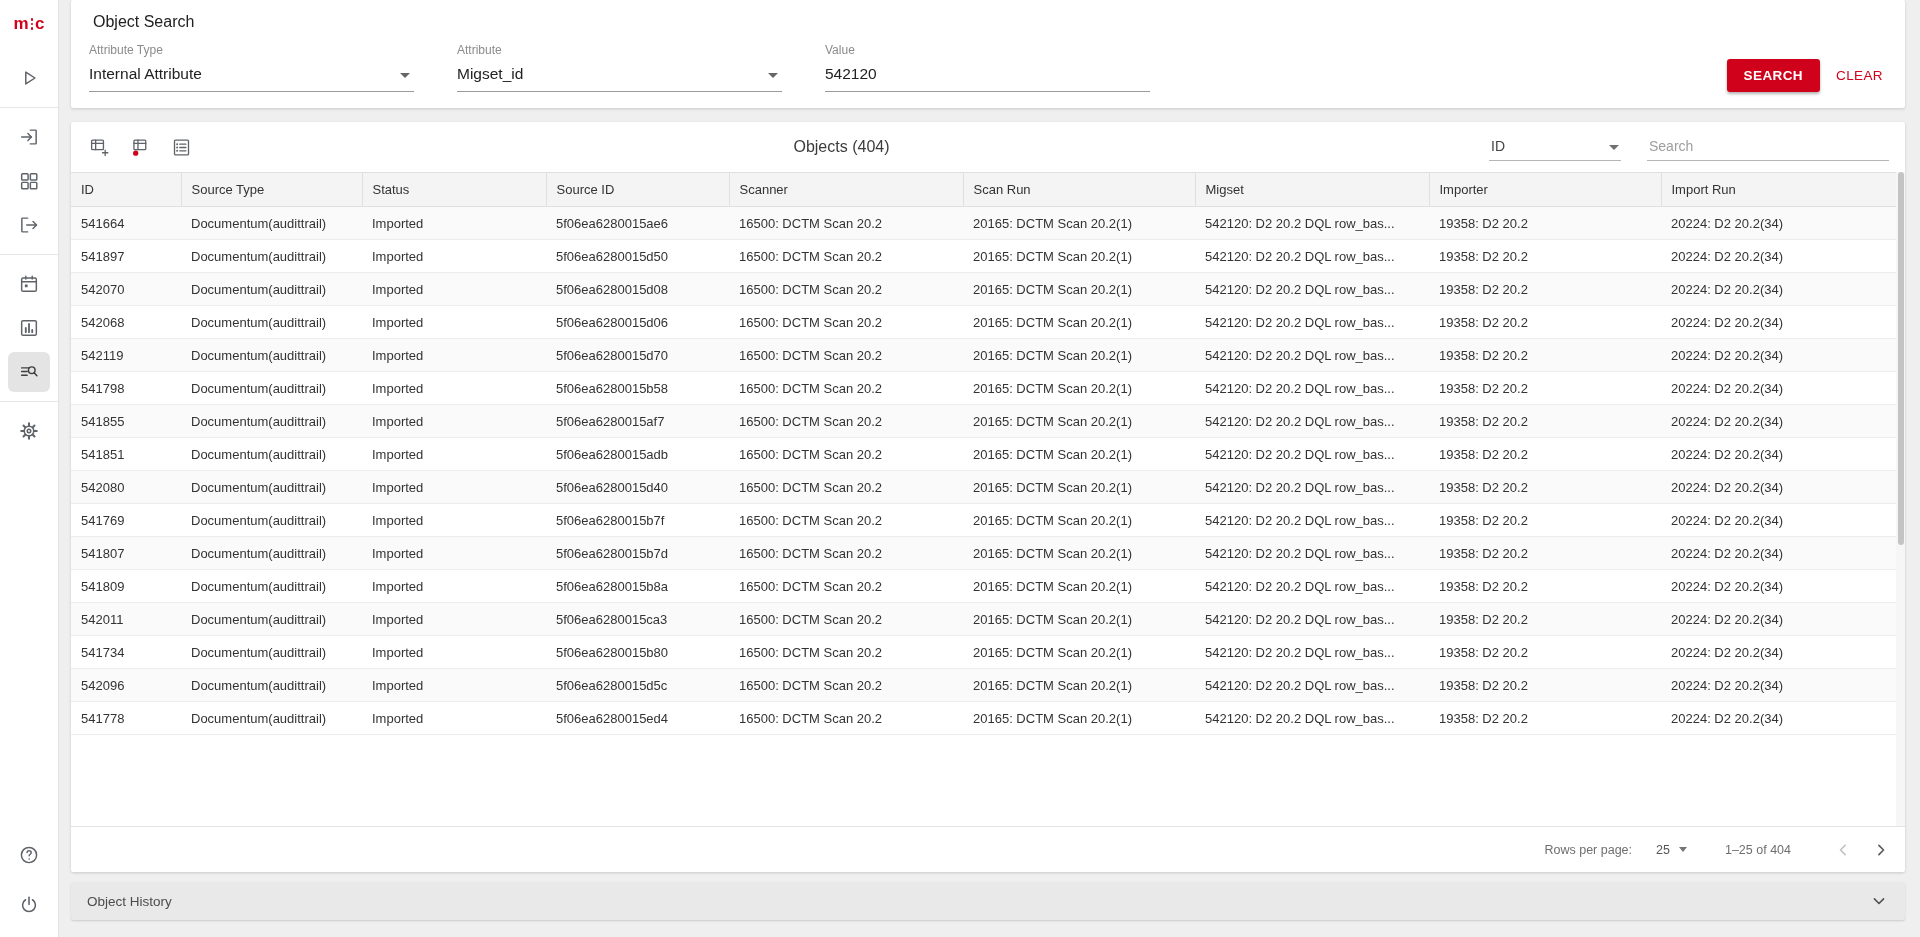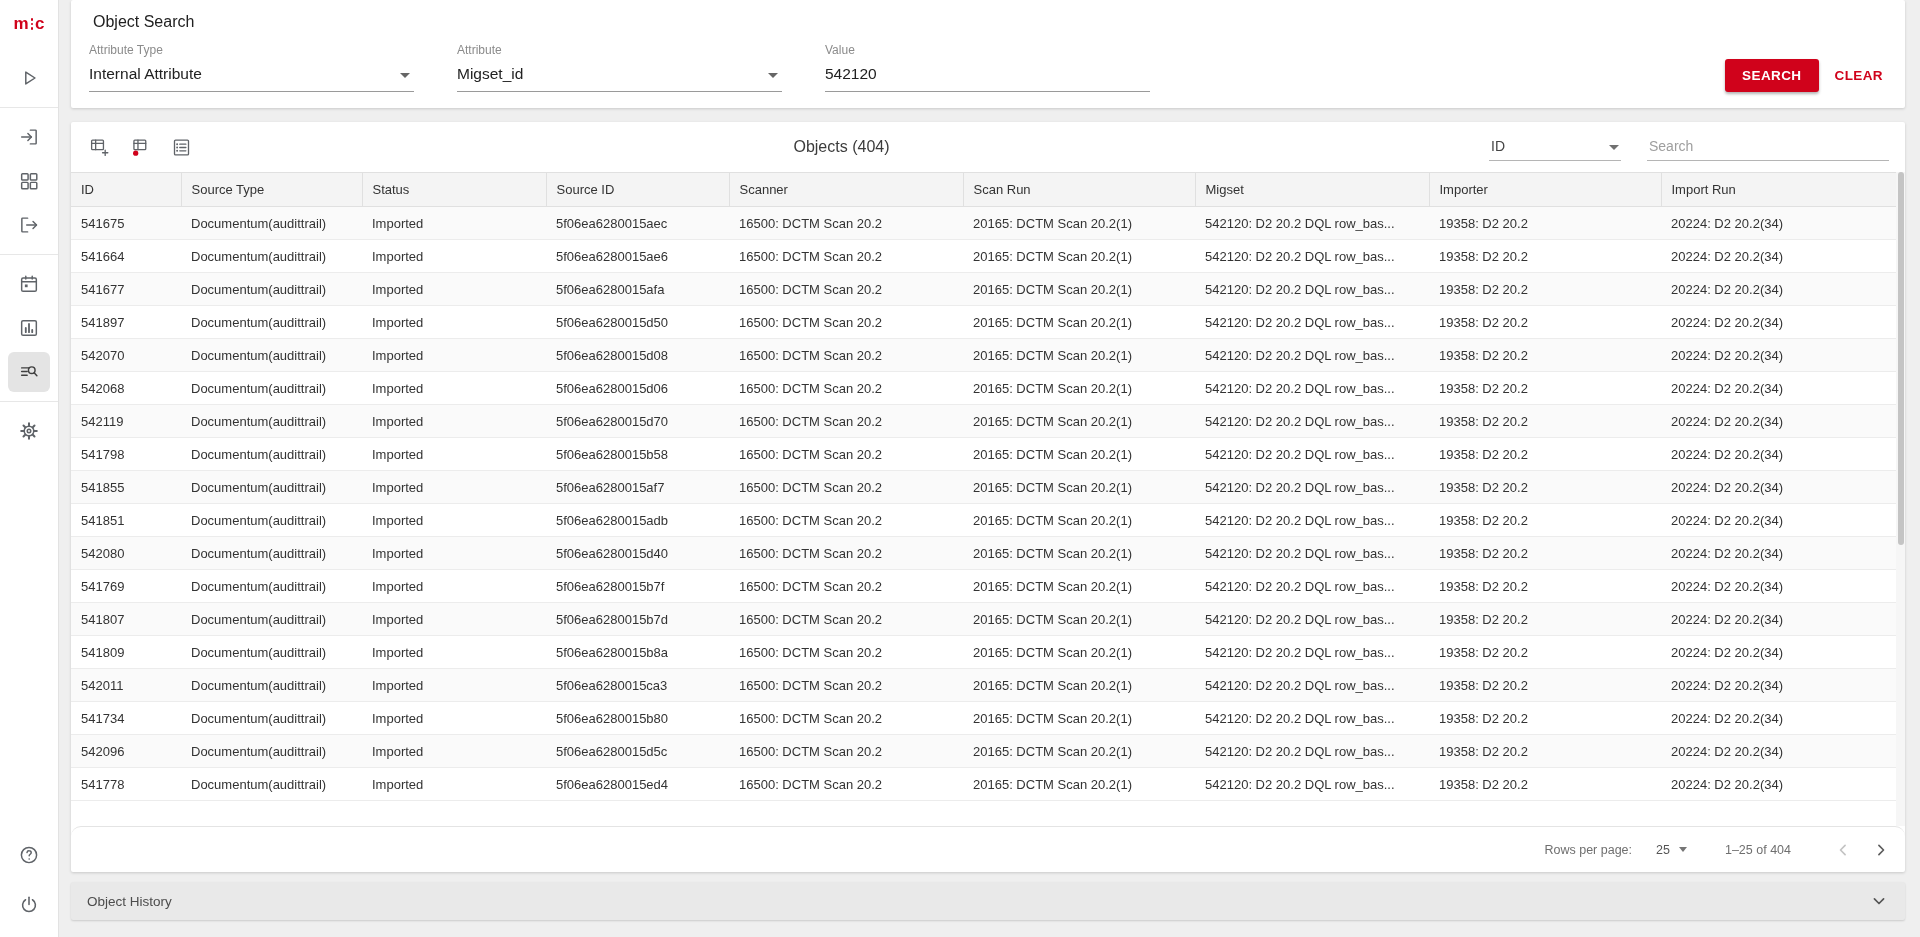--- a/index.html
+++ b/index.html
@@ -44,21 +44,21 @@
   .form-row { display:flex; align-items:flex-end; }
   .field { position:relative; width:325px; margin-right:43px; border-bottom:1px solid #9a9a9a; padding-bottom:7px; }
   .f-label { font-size:12px; color:#8b8b8b; margin-bottom:6px; }
   .f-value { font-size:15.5px; color:#222; line-height:21px; }
   .f-input { width:100%; border:none; outline:none; padding:0; background:transparent; font-family:inherit; font-size:15.5px; color:#222; line-height:21px; }
   .dd-arrow { position:absolute; right:4px; bottom:13px; width:0; height:0;
     border-left:5px solid transparent; border-right:5px solid transparent; border-top:5.5px solid #666; }
   .form-actions { margin-left:auto; display:flex; align-items:center; gap:12px; margin-top:13px; }
   .btn-primary { background:var(--accent); color:#fff; border:none; font-family:inherit; font-size:13.5px; font-weight:bold;
     letter-spacing:.4px; padding:9px 17px; border-radius:3px; box-shadow:0 2px 3px rgba(0,0,0,.3); cursor:pointer; }
-  .btn-text { background:none; border:none; color:var(--accent); font-family:inherit; font-size:13.5px; font-weight:bold;
+  .btn-text { background:none; border:none; color:var(--accent); font-family:inherit; font-size:13.5px; font-weight:normal;
     letter-spacing:.4px; padding:9px 4px; cursor:pointer; }
 
   
   .card-objects { margin-top:14px; height:750px; display:flex; flex-direction:column;justify-content:flex-end; }
   .toolbar { height:50px; min-height:50px; display:flex; align-items:center; padding:0 16px; }
   .tb-icons { display:flex; align-items:center; gap:16px; }
   .icon-btn { background:none; border:none; padding:2px; cursor:pointer; color:#5f6368; display:flex; }
   .tb-title { flex:1; text-align:center; font-size:16px; color:#3c3c3c; }
   .tb-filters { display:flex; align-items:flex-end; gap:26px; }
   .mini-select { position:relative; width:132px; border-bottom:1px solid #b5b5b5; font-size:14px; color:#444;
@@ -76,21 +76,21 @@
   th:last-child { border-right:none; }
   td { height:33px; padding:0 10px; font-size:13px; color:#333; border-bottom:1px solid #ececec;
     white-space:nowrap; overflow:hidden; text-overflow:ellipsis; }
   tbody tr:nth-child(odd) { background:#fafafa; }
   tbody tr { cursor:pointer; }
 
   .fake-scrollbar { position:absolute; top:0; right:0; bottom:0; width:9px; background:#f6f6f6; }
   .fake-scrollbar .thumb { position:absolute; top:0; left:1.5px; width:6px; height:57%; border-radius:3px; background:#c4c4c4; cursor:grab; }
 
   .pagination { height:46px; min-height:46px; display:flex; align-items:center; justify-content:flex-end;
-    border-top:1px solid #e4e4e4; padding:0 10px; color:#6f6f6f; font-size:12.5px;border-radius:10px; }
+    border-top:1px solid #e4e4e4; padding:0 10px; color:#6f6f6f; font-size:12.5px; }
   .pg-label { margin-right:24px; }
   .pg-select { display:flex; align-items:center; gap:9px; margin-right:38px; cursor:pointer; color:#555; }
   .tri { width:0; height:0; border-left:4.5px solid transparent; border-right:4.5px solid transparent; border-top:5px solid #757575; }
   .pg-range { margin-right:28px; }
   .pg-btn { background:none; border:none; padding:4px; margin-left:10px; cursor:pointer; display:flex; color:#5c5c5c; }
   .pg-btn.disabled { color:#c3c3c3; cursor:default; }
 
   
   .history-bar { margin-top:10px; height:38px; min-height:38px; background:#e9e9e9;
     box-shadow:0 1px 2px rgba(0,0,0,.15); border-radius:2px;
@@ -282,46 +282,24 @@
                 <th>Source ID</th>
                 <th>Scanner</th>
                 <th>Scan Run</th>
                 <th>Migset</th>
                 <th>Importer</th>
                 <th>Import Run</th>
               </tr>
           </thead>
           <tbody id="table-body">
               <tr>
-                <td>541675</td>
-                <td>Documentum(audittrail)</td>
-                <td>Imported</td>
-                <td>5f06ea6280015aec</td>
-                <td>16500: DCTM Scan 20.2</td>
-                <td>20165: DCTM Scan 20.2(1)</td>
-                <td>542120: D2 20.2 DQL row_bas...</td>
-                <td>19358: D2 20.2</td>
-                <td>20224: D2 20.2(34)</td>
-              </tr>
-              <tr>
                 <td>541664</td>
                 <td>Documentum(audittrail)</td>
                 <td>Imported</td>
                 <td>5f06ea6280015ae6</td>
-                <td>16500: DCTM Scan 20.2</td>
-                <td>20165: DCTM Scan 20.2(1)</td>
-                <td>542120: D2 20.2 DQL row_bas...</td>
-                <td>19358: D2 20.2</td>
-                <td>20224: D2 20.2(34)</td>
-              </tr>
-              <tr>
-                <td>541677</td>
-                <td>Documentum(audittrail)</td>
-                <td>Imported</td>
-                <td>5f06ea6280015afa</td>
                 <td>16500: DCTM Scan 20.2</td>
                 <td>20165: DCTM Scan 20.2(1)</td>
                 <td>542120: D2 20.2 DQL row_bas...</td>
                 <td>19358: D2 20.2</td>
                 <td>20224: D2 20.2(34)</td>
               </tr>
               <tr>
                 <td>541897</td>
                 <td>Documentum(audittrail)</td>
                 <td>Imported</td>

